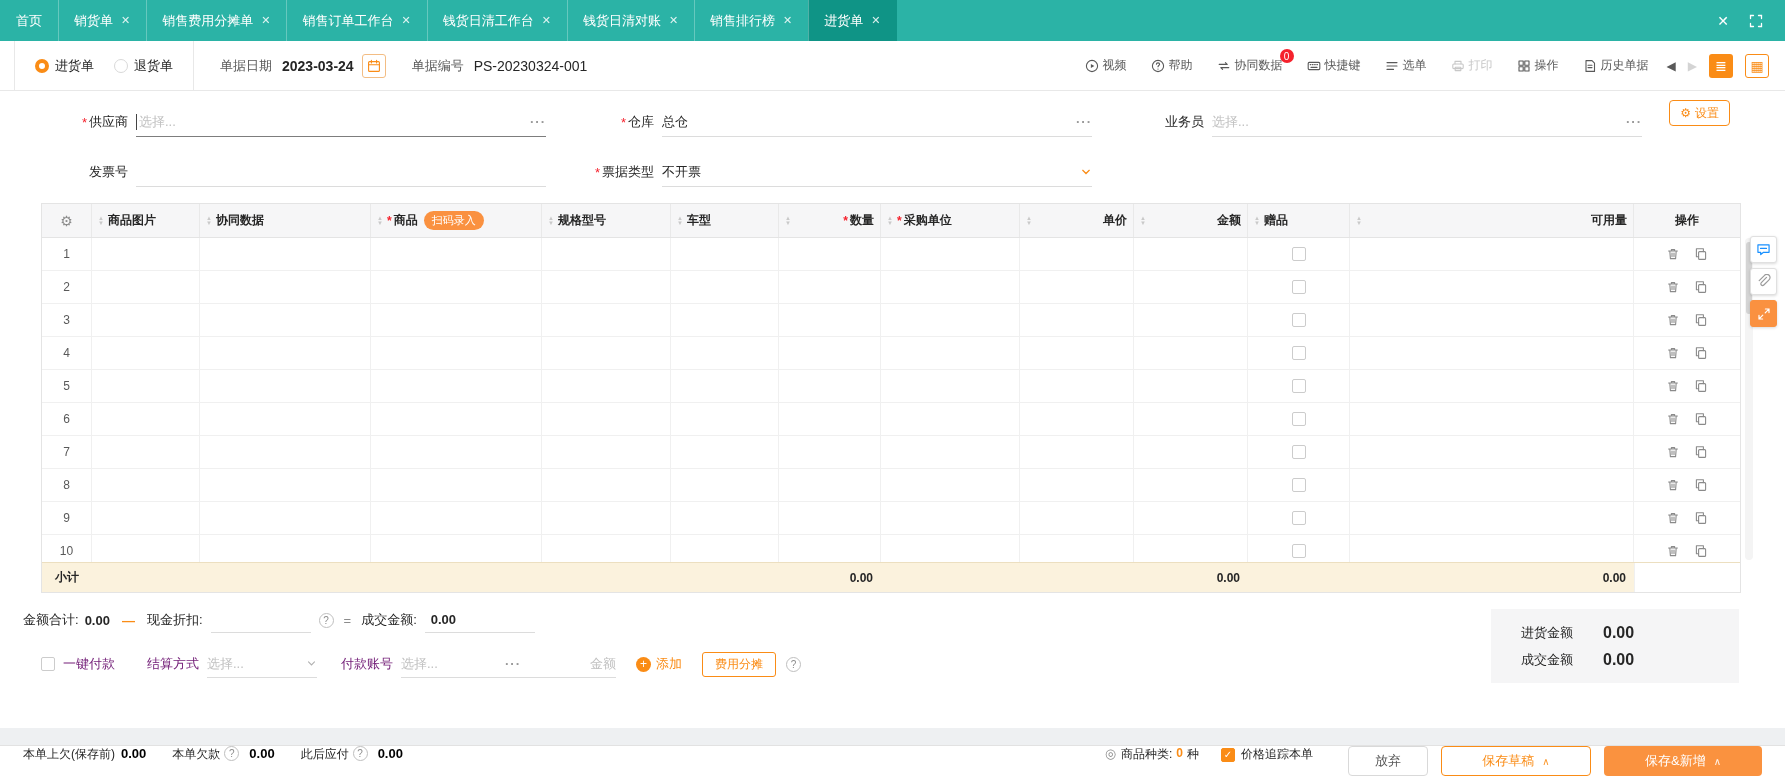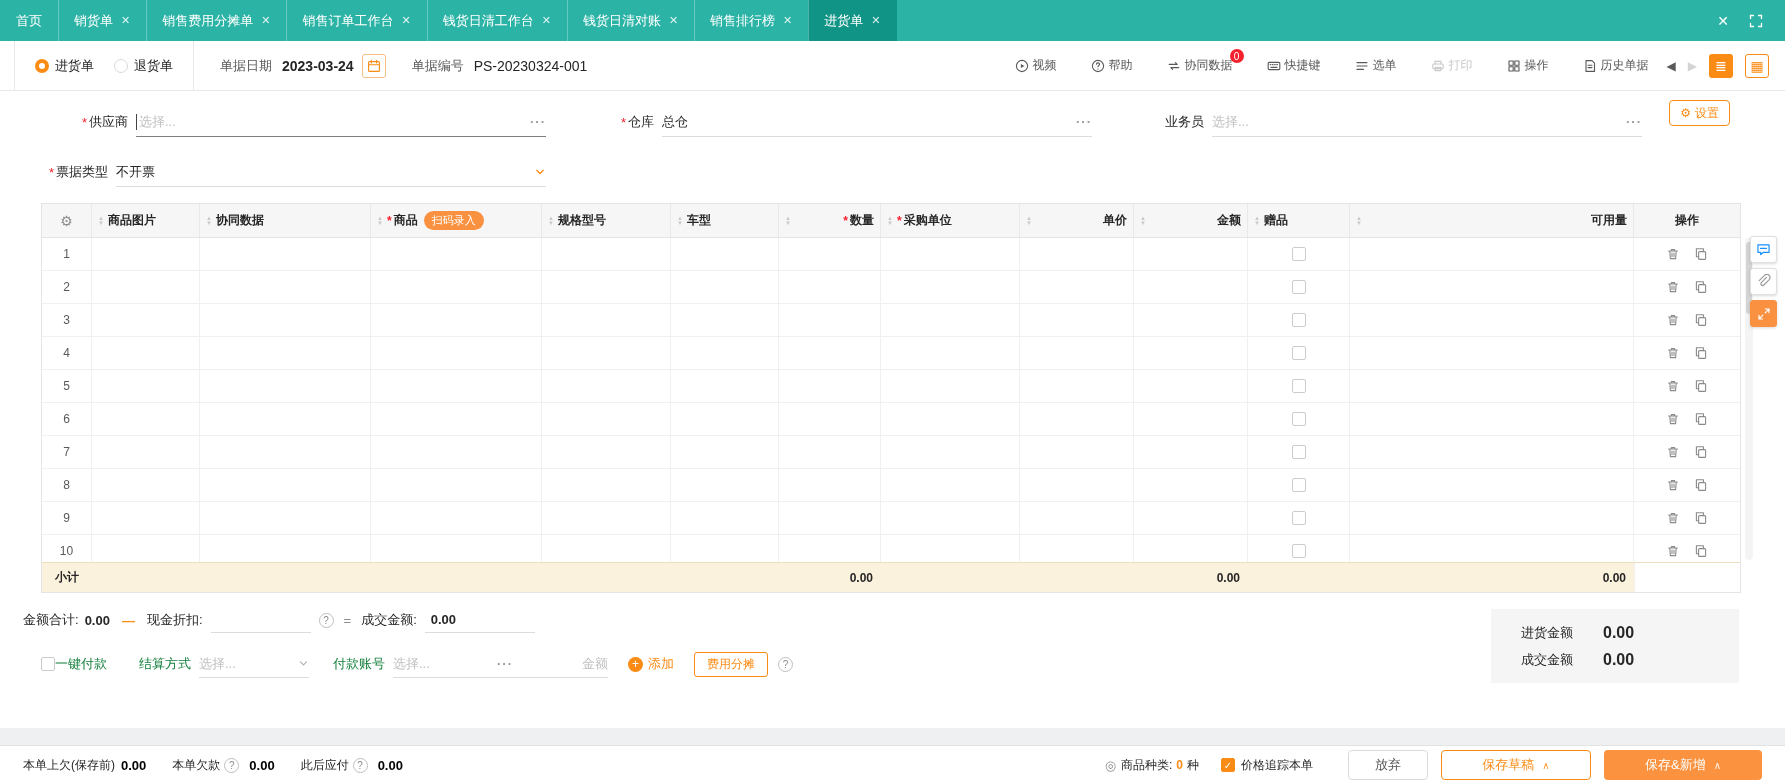--- a/index.html
+++ b/index.html
@@ -27,21 +27,21 @@
            border-left:1px solid #e8e8e8;border-right:1px solid #e8e8e8}
   .rgroup{display:inline-flex;align-items:center;gap:6px;color:#262626}
   .radio{width:14px;height:14px;border:1px solid #d9d9d9;border-radius:50%;background:#fff;display:inline-block}
   .radio.on{border:4px solid #fa8c16}
   .t-field{display:flex;align-items:center;margin-left:26px}
   .t-label{color:#595959;margin-right:10px}
   .t-value{color:#262626;font-weight:bold;font-size:14px}
   .t-plain{color:#262626;font-size:14px}
   .cal-btn{width:24px;height:24px;border:1px solid #f3bd84;border-radius:3px;display:flex;align-items:center;
            justify-content:center;color:#fa8c16;margin-left:8px;background:#fff}
-  .actions{margin-left:auto;display:flex;align-items:flex-start;gap:34px;font-size:12px;color:#595959}
+  .actions{margin-left:auto;display:flex;align-items:flex-start;gap:24px;font-size:12px;color:#595959}
   .action{display:flex;align-items:center;gap:4px;position:relative}
   .action svg{display:block}
   .action.disabled{color:#c8c8c8}
   .badge{position:absolute;top:-8px;right:-11px;background:#f5222d;color:#fff;border-radius:8px;min-width:14px;
          height:14px;font-size:10px;display:flex;align-items:center;justify-content:center;padding:0 3px}
   .right-tools{display:flex;align-items:center;gap:12px;margin-left:18px}
   .nav-caret{font-size:12px;color:#595959}
   .nav-caret.disabled{color:#d4d4d4}
   .toggle{width:24px;height:24px;border-radius:3px;display:flex;align-items:center;justify-content:center;font-size:14px}
   .toggle.solid{background:#fa8c16;color:#fff}
@@ -99,41 +99,41 @@
   .sumline{display:flex;align-items:center;margin:14px 0 0 23px;height:26px}
   .slabel{color:#262626}
   .sval{color:#262626;font-weight:bold;margin-left:6px}
   .dash{color:#fa8c16;font-weight:bold;margin:0 12px}
   .eq{color:#8c8c8c;margin:0 10px}
   .uline{display:inline-flex;align-items:center;height:26px;border-bottom:1px solid #dcdcdc;width:100px;margin:0 8px}
   .uline.wide{width:110px}
   .qcirc{width:15px;height:15px;border:1px solid #bfbfbf;border-radius:50%;color:#8c8c8c;font-size:10px;
          display:inline-flex;align-items:center;justify-content:center;flex:0 0 auto}
   .payline{display:flex;align-items:center;margin:16px 0 0 41px;height:30px}
-  .plabel{color:#15803d;margin:0 8px 0 0}
+  .plabel{color:#701a75;margin:0 8px 0 8px}
   .plabel.g2{margin-left:24px}
   .sel{display:inline-flex;align-items:center;height:28px;border-bottom:1px solid #dcdcdc;width:110px}
   .sel.w2{width:120px}
   .sel.w3{width:95px}
   .gchev{margin-left:auto;color:#b0b0b0;display:flex}
   .addlink{display:inline-flex;align-items:center;gap:5px;color:#fa8c16;margin:0 20px}
   .pluscirc{width:15px;height:15px;border-radius:50%;background:#fa8c16;color:#fff;font-size:12px;line-height:15px;
             display:inline-flex;align-items:center;justify-content:center}
   .share{height:25px;padding:0 12px;border:1px solid #fa8c16;color:#fa8c16;background:#fff;border-radius:3px;
          font-size:12px;margin-right:10px;font-family:inherit}
 
   
   .rpanel{position:absolute;left:1491px;top:568px;width:248px;height:74px;background:#f5f5f6;padding:10px 0 0 30px}
   .rrow{display:flex;align-items:center;height:27px}
   .rlabel{font-size:13px;color:#262626;width:82px}
   .rval{font-size:16px;font-weight:bold;color:#262626}
 
   
   .footer{position:absolute;left:0;right:0;bottom:0;height:39px;background:#fff;border-top:1px solid #e2e2e2;
-          display:flex;align-items:center;padding:0 23px;font-size:12px;color:#262626;z-index:2}
+          display:flex;align-items:flex-start;padding:0 23px;font-size:12px;color:#262626;z-index:2}
   .fval{font-weight:bold;font-size:13px;margin-left:6px;color:#000}
   .fgap{width:26px}
   .qcirc.sm{margin:0 4px}
   .spacer{flex:1}
   .kicon{color:#8c8c8c;font-size:13px;margin-right:5px}
   .kval{color:#fa8c16;font-weight:bold;margin:0 4px}
   .ptrack{display:flex;align-items:center;gap:6px;margin:0 22px}
   .btn{height:30px;border-radius:4px;display:flex;align-items:center;justify-content:center;font-size:13px;
        margin-left:13px;font-family:inherit;border:none}
   .btn .up{font-size:10px;margin-left:8px;opacity:.9}
@@ -322,20 +322,26 @@
           <span class="ph" data-interactable="false">选择...</span>
           <span class="dots" data-interactable="true">···</span>
         </div>
       </div>
       <button class="settings" data-interactable="true">
         <span data-interactable="false">⚙</span>
         <span data-interactable="false">设置</span>
       </button>
     </div>
     <div class="form-row">
+      <div class="fg fg1">
+        <div class="fl" data-interactable="false">
+          <span data-interactable="false">发票号</span>
+        </div>
+        <div class="fld" data-interactable="true"></div>
+      </div>
       <div class="fg fg2">
         <div class="fl" data-interactable="false">
           <span class="star" data-interactable="false">*</span>
           <span data-interactable="false">票据类型</span>
         </div>
         <div class="fld" data-interactable="true">
           <span class="val" data-interactable="false">不开票</span>
           <span class="chev" data-interactable="false">
             <svg width="12" height="12" viewBox="0 0 14 14" fill="none" stroke="currentColor" stroke-width="1.4" stroke-linecap="round">
                 <path d="M3.2 5L7 8.8 10.8 5"></path>

